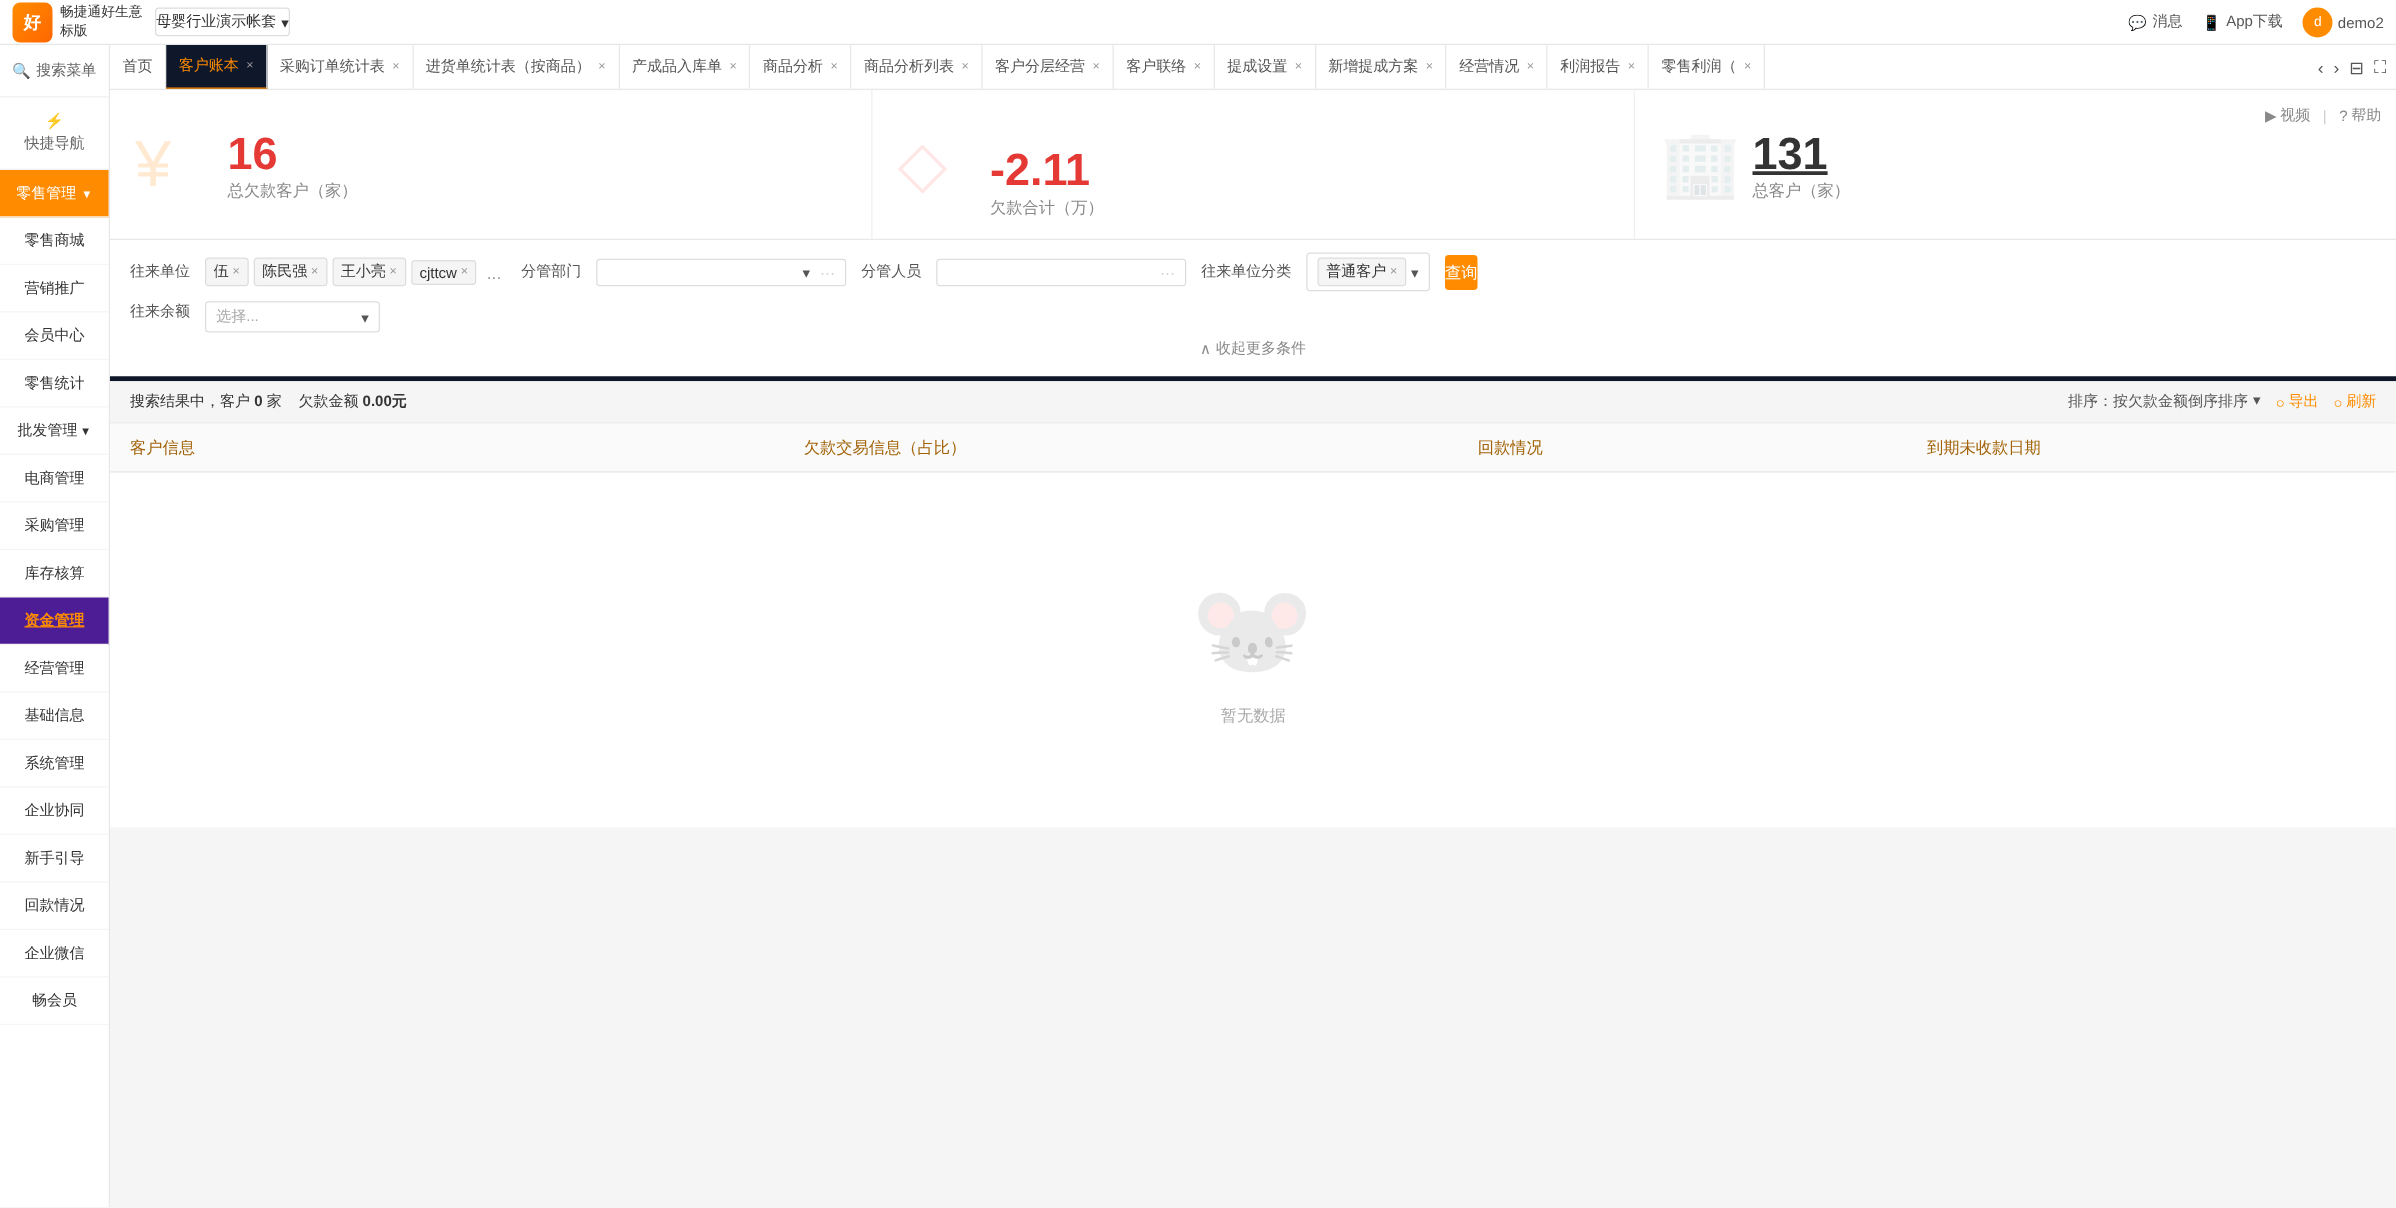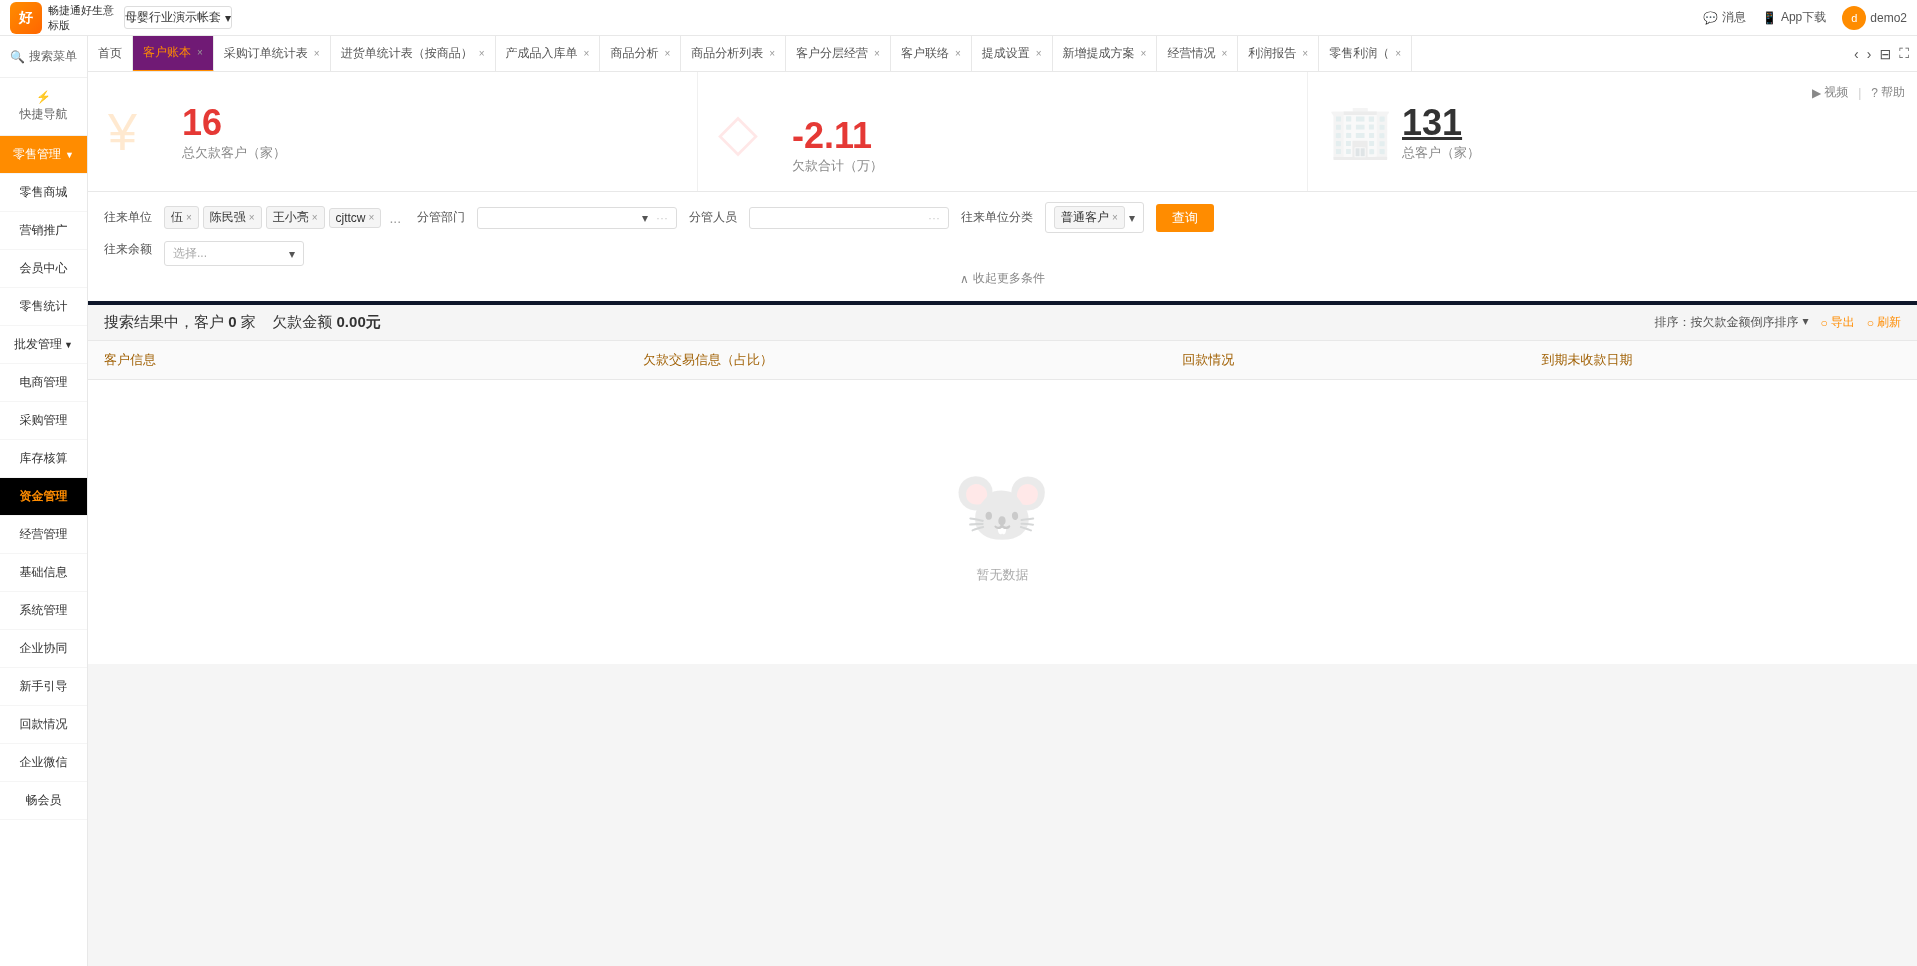--- a/index.html
+++ b/index.html
@@ -25,21 +25,21 @@
     .avatar { width: 24px; height: 24px; border-radius: 50%; background: #ff8c00; display: flex; align-items: center; justify-content: center; color: #fff; font-size: 11px; }
     .sidebar-search { padding: 8px 6px; border-bottom: 1px solid #f0f0f0; }
     .sidebar-search-btn { width: 100%; background: none; border: none; color: #666; font-size: 12px; cursor: pointer; display: flex; align-items: center; justify-content: center; gap: 4px; padding: 4px; }
     .sidebar-nav-btn { width: 100%; background: none; border: none; color: #666; font-size: 12px; cursor: pointer; padding: 8px 4px; text-align: center; display: flex; flex-direction: column; align-items: center; gap: 2px; }
     .sidebar-item { width: 100%; padding: 10px 4px; text-align: center; font-size: 12px; color: #333; cursor: pointer; border-bottom: 1px solid #f5f5f5; }
     .sidebar-item.active { background: #ff8c00; color: #fff; }
     .sidebar-item.has-arrow { display: flex; align-items: center; justify-content: center; gap: 2px; }
 
     
     .tab-item { display: flex; align-items: center; gap: 4px; padding: 0 10px; height: 36px; font-size: 12px; color: #555; cursor: pointer; border-right: 1px solid #e8e8e8; white-space: nowrap; flex-shrink: 0; }
-    .tab-item.active { color: #ff8c00; background: #701a75; border-bottom: 2px solid #ff8c00; }
+    .tab-item.active { color: #ff8c00; background: #0f172a; border-bottom: 2px solid #ff8c00; }
     .tab-item .close-x { color: #999; font-size: 10px; margin-left: 2px; }
     .tab-controls { display: flex; align-items: center; margin-left: auto; gap: 4px; padding: 0 6px; }
     .tab-ctrl-btn { background: none; border: none; cursor: pointer; color: #555; font-size: 14px; padding: 2px; }
 
     
     .summary-row { display: flex; background: #fff; border-bottom: 1px solid #e8e8e8; }
     .summary-card { flex: 1; padding: 16px 24px; display: flex; align-items: center; gap: 16px; border-right: 1px solid #f0f0f0; position: relative; }
     .summary-card:last-child { border-right: none; }
     .summary-main { font-size: 36px; font-weight: bold; color: #333; }
     .summary-main.red { color: #e53935; }
@@ -51,28 +51,28 @@
     .filter-section { background: #fff; border-bottom: 4px solid #0f172a; padding: 10px 16px; }
     .filter-row { display: flex; align-items: center; gap: 12px; flex-wrap: nowrap; margin-bottom: 8px; }
     .filter-label { font-size: 12px; color: #555; white-space: nowrap; }
     .filter-tags { display: flex; align-items: center; gap: 4px; flex-wrap: wrap; }
     .filter-tag { display: flex; align-items: center; gap: 3px; background: #f5f5f5; border: 1px solid #ddd; border-radius: 3px; padding: 2px 6px; font-size: 12px; color: #333; }
     .filter-tag .remove { cursor: pointer; color: #999; font-size: 10px; }
     .filter-more { color: #999; cursor: pointer; font-size: 14px; padding: 0 4px; }
     .filter-select { display: flex; align-items: center; gap: 4px; border: 1px solid #ddd; border-radius: 3px; padding: 3px 8px; font-size: 12px; color: #555; background: #fff; cursor: pointer; min-width: 100px; }
     .filter-select-wide { min-width: 200px; }
     .filter-input-tag { display: flex; align-items: center; gap: 4px; border: 1px solid #ddd; border-radius: 3px; padding: 3px 8px; font-size: 12px; color: #555; background: #fff; cursor: pointer; }
-    .query-btn { background: #ff8c00; color: #fff; border: none; border-radius: 3px; padding: 5px 16px; font-size: 13px; cursor: pointer; }
+    .query-btn { background: #ff8c00; color: #fff; border: none; border-radius: 3px; padding: 5px 0; font-size: 13px; cursor: pointer; }
     .collapse-btn { display: flex; align-items: center; gap: 4px; color: #888; font-size: 12px; cursor: pointer; background: none; border: none; }
     .filter-row-2 { display: flex; align-items: flex-start; gap: 12px; }
     .collapse-row { display: flex; justify-content: center; padding: 4px 0; }
 
     
     .results-bar { display: flex; align-items: center; justify-content: space-between; padding: 8px 16px; background: #f5f5f5; border-bottom: 1px solid #e8e8e8; }
-    .results-info { font-size: 15px; color: #666; }
+    .results-info { font-size: 12px; color: #666; }
     .results-info span { color: #333; }
     .results-actions { display: flex; align-items: center; gap: 12px; font-size: 12px; color: #555; }
     .sort-select { display: flex; gap: 4px; cursor: pointer; }
     .export-btn { display: flex; align-items: center; gap: 3px; color: #ff8c00; cursor: pointer; }
     .refresh-btn { display: flex; align-items: center; gap: 3px; color: #ff8c00; cursor: pointer; }
 
     
     .data-table { background: #fff; margin: 0; }
     .table-header { display: grid; grid-template-columns: 3fr 3fr 2fr 2fr; border-bottom: 1px solid #e8e8e8; padding: 10px 16px; background: #fafafa; }
     .th { font-size: 13px; color: #a16207; font-weight: 500; }
@@ -142,21 +142,21 @@
         <div class="sidebar-item">营销推广</div>
         <div class="sidebar-item">会员中心</div>
         <div class="sidebar-item">零售统计</div>
         <div class="sidebar-item has-arrow">
           <span>批发管理</span>
           <span style="font-size: 9px;">▼</span>
         </div>
         <div class="sidebar-item">电商管理</div>
         <div class="sidebar-item">采购管理</div>
         <div class="sidebar-item">库存核算</div>
-        <div class="sidebar-item" style="background: #000000; color: #ff8c00; font-weight: bold;">资金管理</div>
+        <div class="sidebar-item" style="background: #4c1d95; color: #ff8c00; font-weight: bold; text-decoration: underline;">资金管理</div>
         <div class="sidebar-item">经营管理</div>
         <div class="sidebar-item">基础信息</div>
         <div class="sidebar-item">系统管理</div>
         <div class="sidebar-item">企业协同</div>
         <div class="sidebar-item">新手引导</div>
         <div class="sidebar-item">回款情况</div>
         <div class="sidebar-item">企业微信</div>
         <div class="sidebar-item">畅会员</div>
       </div>
     </div>

